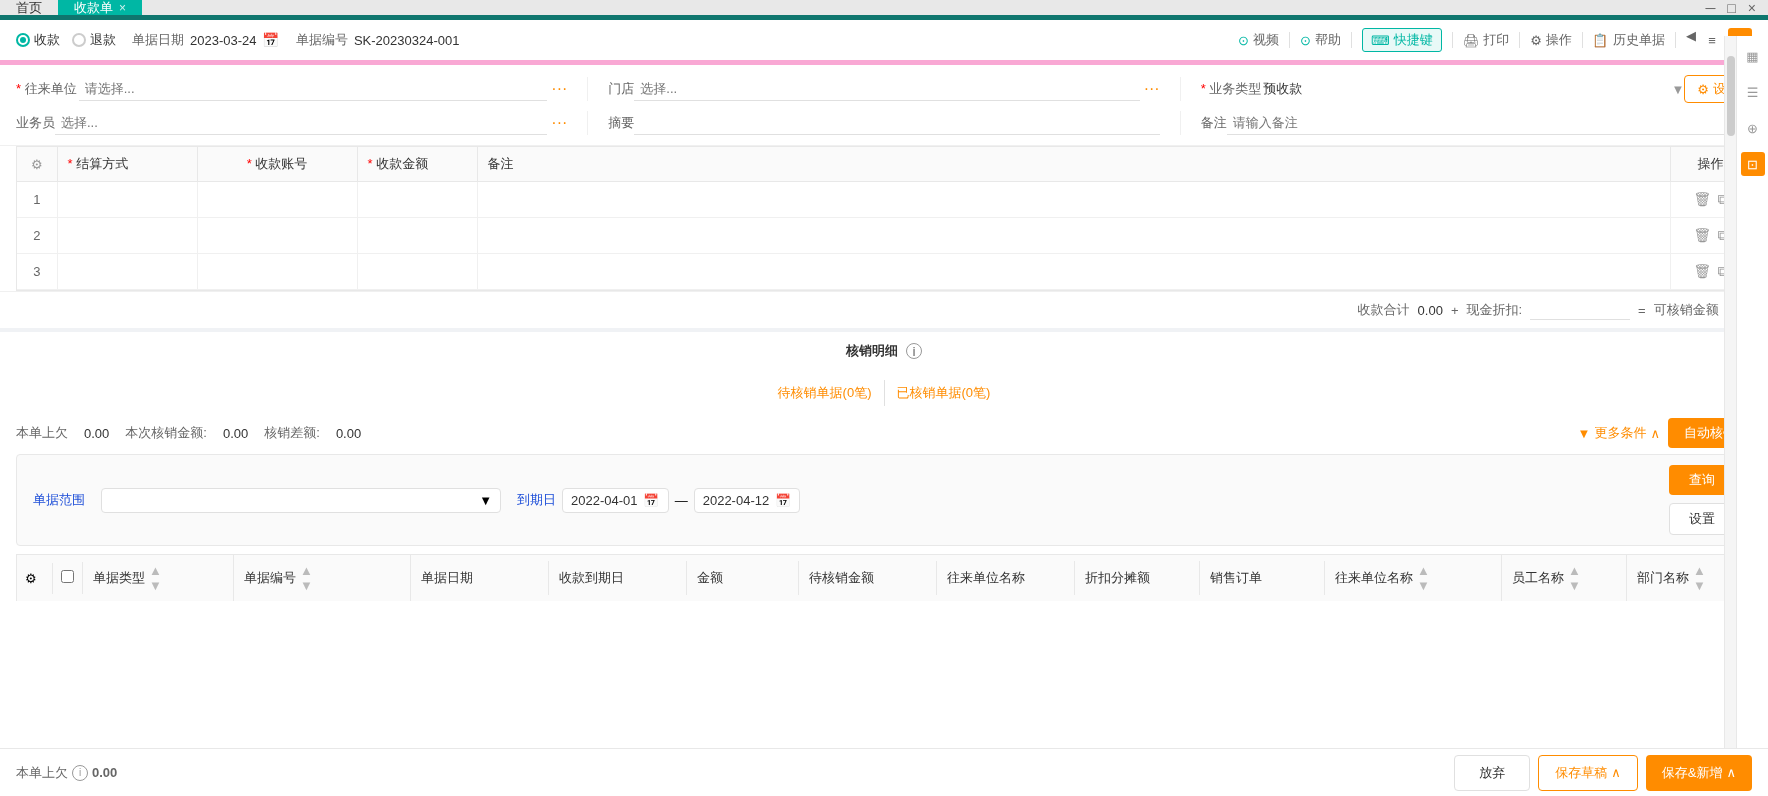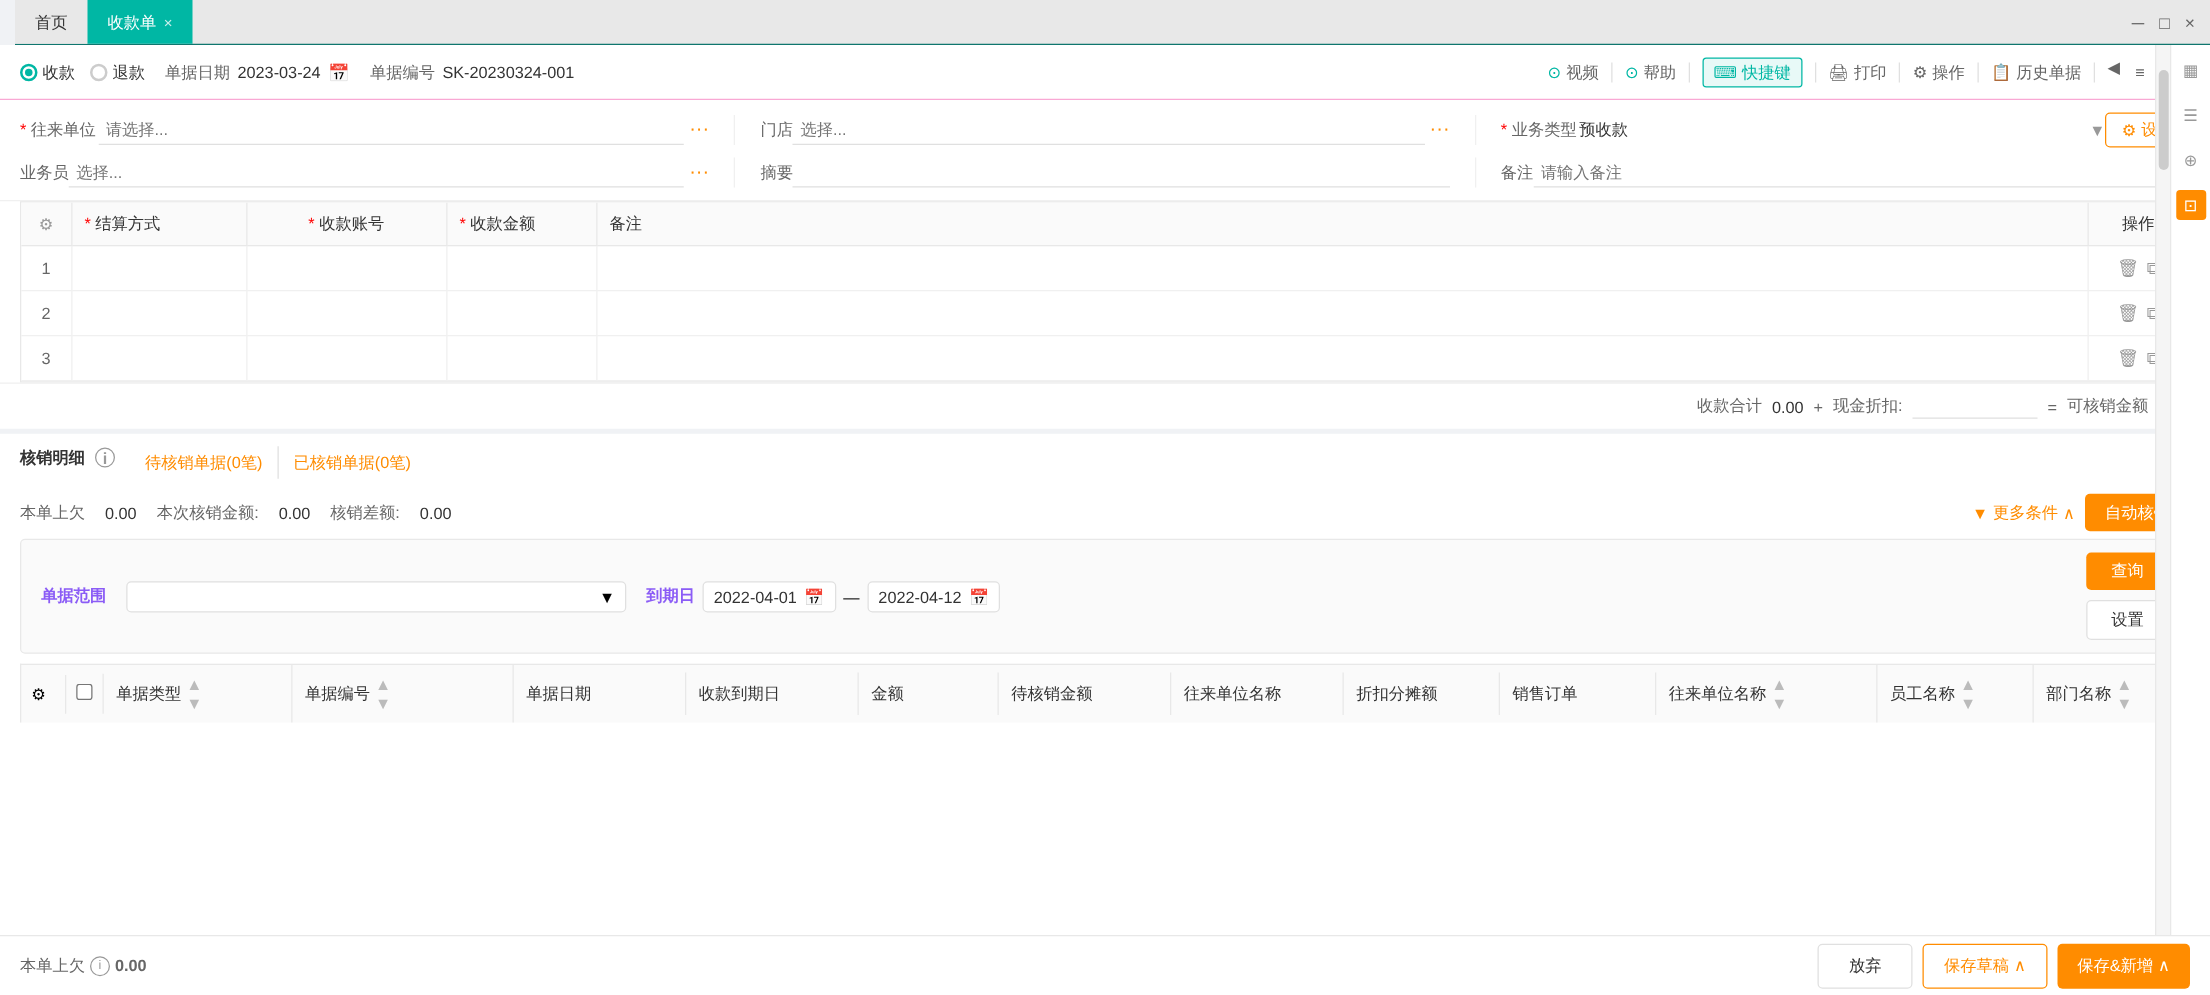--- a/index.html
+++ b/index.html
@@ -1,40 +1,39 @@
 <!DOCTYPE html>
 <html><head>
   <meta charset="utf-8">
   <style>
     * { box-sizing: border-box; margin: 0; padding: 0; font-family: 'Microsoft YaHei', Arial, sans-serif; font-size: 13px; }
     body { width: 1768px; height: 796px; overflow: hidden; background: #f0f2f5; }
 
     
     .tab-bar {
-      display: flex; align-items: center; background: #e8e8e8; height: 36px;
-      border-bottom: 1px solid #0f766e;
-      margin-left: 12px;
+      display: flex; align-items: center; background: #e8e8e8; height: 20px;
+      border-bottom: 5px solid #0f766e;
     }
     .tab-home {
       padding: 0 16px; height: 100%; display: flex; align-items: center;
       background: #e8e8e8; color: #333; cursor: pointer; font-size: 13px;
     }
     .tab-active {
       padding: 0 16px; height: 100%; display: flex; align-items: center;
       background: #00b7a4; color: #fff; cursor: pointer; font-size: 13px; gap: 6px;
     }
     .tab-close { font-size: 12px; color: rgba(255,255,255,0.8); cursor: pointer; }
     .tab-bar-right { margin-left: auto; display: flex; align-items: center; gap: 12px; padding-right: 12px; color: #666; font-size: 16px; cursor: pointer; }
 
     
     .main-content { background: #fff; height: calc(796px - 36px); display: flex; flex-direction: column; }
 
     
     .toolbar-row {
-      display: flex; align-items: center; padding: 8px 16px; border-bottom: 1px solid #f9a8d4;
+      display: flex; align-items: center; padding: 8px 16px; border-bottom: 5px solid #f9a8d4;
       gap: 16px; min-height: 44px;
     }
     .radio-group { display: flex; align-items: center; gap: 12px; }
     .radio-item { display: flex; align-items: center; gap: 4px; cursor: pointer; }
     .radio-dot { width: 14px; height: 14px; border-radius: 50%; border: 2px solid #00b7a4; display: flex; align-items: center; justify-content: center; }
     .radio-dot.active::after { content: ''; width: 6px; height: 6px; border-radius: 50%; background: #00b7a4; display: block; }
     .radio-dot.inactive { border-color: #ccc; }
     .label-text { color: #333; }
     .date-field { display: flex; align-items: center; gap: 6px; }
     .date-label { color: #666; }
@@ -99,21 +98,21 @@
     .tab-group { display: flex; gap: 0; }
     .sub-tab { padding: 4px 12px; cursor: pointer; color: #ff8c00; font-size: 13px; }
     .sub-tab:first-child { border-right: 1px solid #e0e0e0; }
 
     .filter-row { display: flex; align-items: center; gap: 16px; padding: 6px 0; }
     .filter-label { color: #666; }
     .filter-value { color: #333; }
     .filter-right { margin-left: auto; display: flex; align-items: center; gap: 8px; }
     .more-filter-btn { display: flex; align-items: center; gap: 4px; color: #ff8c00; cursor: pointer; font-size: 12px; }
     .auto-cancel-btn { background: #ff8c00; color: #fff; border: none; border-radius: 4px; padding: 6px 16px; cursor: pointer; }
-    .search-label { color: #8b5cf6; white-space: nowrap; font-weight: bold; }
+    .search-label { color: #1d4ed8; white-space: nowrap; }
     .search-select { flex: 1; border: 1px solid #e0e0e0; border-radius: 4px; padding: 4px 8px; background: #fff; display: flex; align-items: center; justify-content: space-between; cursor: pointer; }
     .date-range { display: flex; align-items: center; gap: 6px; }
     .date-input { border: 1px solid #e0e0e0; border-radius: 4px; padding: 4px 8px; background: #fff; color: #333; }
     .query-btn { background: #ff8c00; color: #fff; border: none; border-radius: 4px; padding: 6px 20px; cursor: pointer; }
     .settings-btn2 { background: #fff; border: 1px solid #e0e0e0; border-radius: 4px; padding: 6px 16px; cursor: pointer; color: #333; }
 
     
     .bottom-table-header { display: flex; align-items: center; background: #fafafa; border: 1px solid #e8e8e8; border-bottom: none; }
     .bottom-th { padding: 8px 10px; color: #333; border-right: 1px solid #e8e8e8; white-space: nowrap; display: flex; align-items: center; gap: 4px; font-size: 12px; }
     .sort-arrows { display: flex; flex-direction: column; font-size: 8px; color: #bbb; }
@@ -344,21 +343,21 @@
     <span class="summary-value">0.00</span>
     <span class="summary-label">+</span>
     <span class="summary-label">现金折扣:</span>
     <input class="summary-input" style="">
     <span class="summary-label">=</span>
     <span class="summary-label">可核销金额</span>
     <span class="summary-orange">0.00</span>
   </div>
 
   <div class="bottom-section">
-    <div style="display:flex; align-items:center; gap:12px; margin-bottom:6px;">
+    <div style="display:flex; align-items:center; gap:12px; margin-bottom:6px;flex-direction:column;">
       <div class="section-title">
         <span>核销明细</span>
         <div class="info-icon">
           <span>i</span>
         </div>
       </div>
       <div class="tab-group">
         <div class="sub-tab">
           <span>待核销单据(0笔)</span>
         </div>

